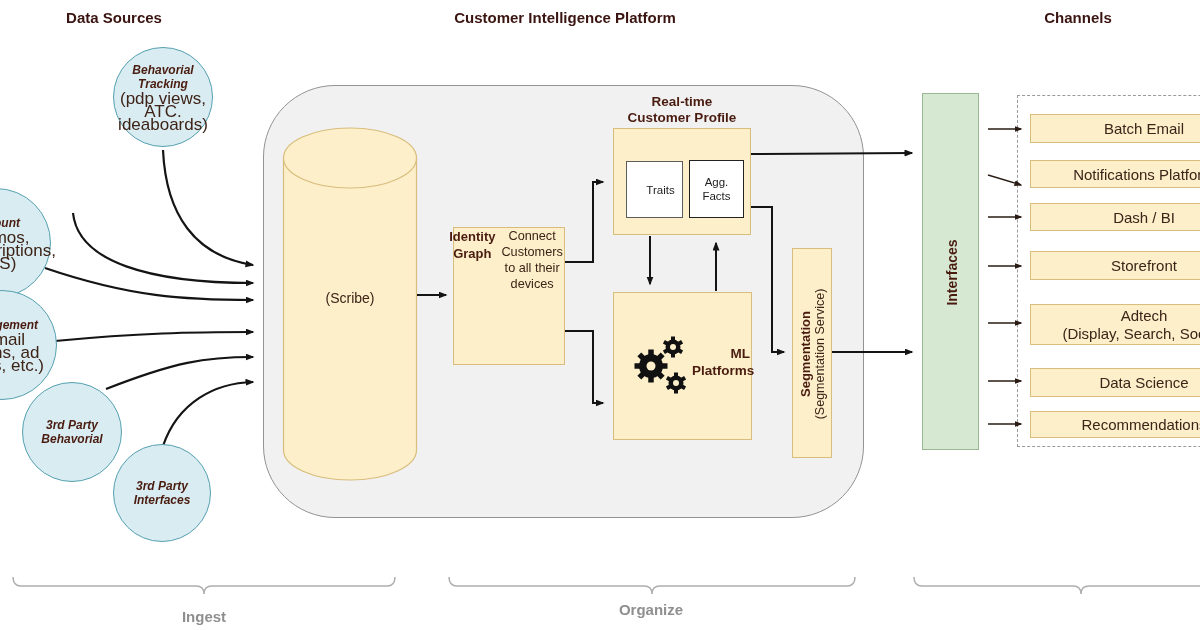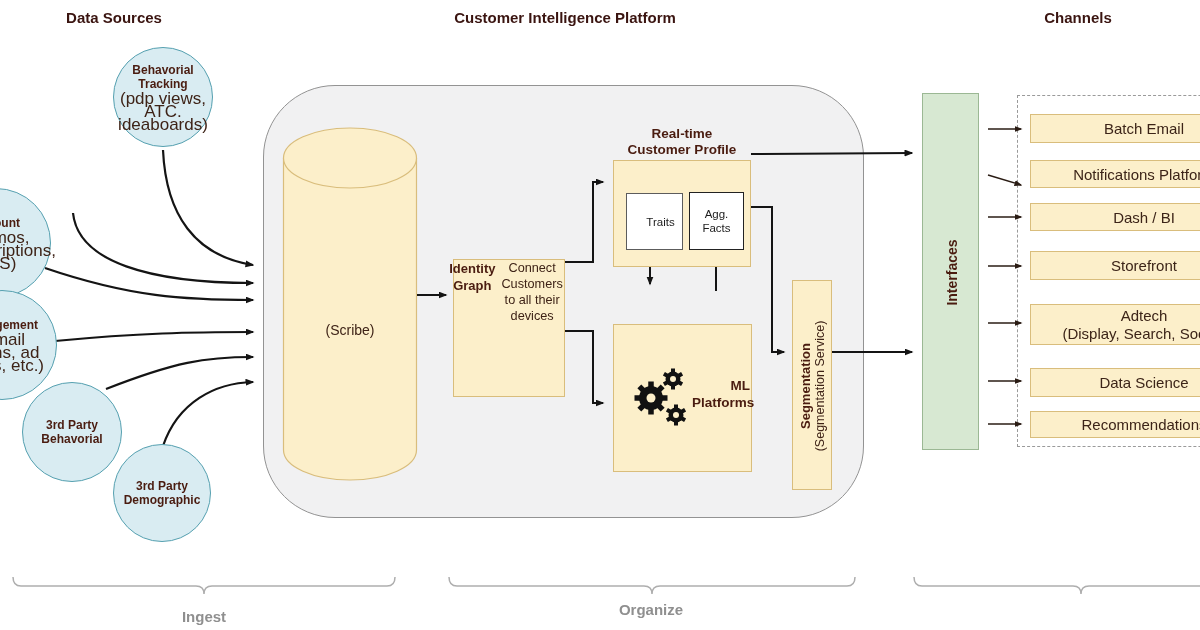--- a/index.html
+++ b/index.html
@@ -13,24 +13,24 @@
   *{margin:0;padding:0;box-sizing:border-box;}
   body{font-family:"Liberation Sans",sans-serif;background:#fff;}
   #root{position:relative;width:1200px;height:630px;overflow:hidden;background:#fff;}
   .hdr{position:absolute;font-size:15px;font-weight:bold;color:#3a1410;text-align:center;}
   #platform-box{position:absolute;left:263px;top:85px;width:601px;height:433px;
     background:var(--platform-fill);border:1.5px solid var(--platform-border);border-radius:72px;z-index:1;}
   #wires{position:absolute;left:0;top:0;z-index:2;pointer-events:none;}
   .node,.src,.lbl{z-index:3;}
   .src{position:absolute;border-radius:50%;background:var(--source-fill);border:1.5px solid var(--source-border);
     display:flex;flex-direction:column;align-items:center;justify-content:center;text-align:center;}
-  .src .t{font-size:12px;font-weight:bold;color:var(--text-maroon);line-height:14px;width:92px;}
+  .src .t{font-size:12px;font-weight:bold;color:var(--text-maroon);line-height:14px;width:92px;font-style:italic;}
   .src .s{font-size:17px;color:var(--text-body);line-height:13px;width:96px;margin-top:1px;}
   .tan{position:absolute;background:var(--node-fill);border:1px solid var(--node-border);}
-  .node{position:absolute;text-align:center;margin-top:32px;}
+  .node{position:absolute;text-align:center;}
   .maroon-b{color:var(--text-maroon);font-weight:bold;}
   .chan{position:absolute;left:1030px;width:228px;background:var(--node-fill);border:1px solid var(--node-border);
     display:flex;flex-direction:column;align-items:center;justify-content:center;
     font-size:15px;color:#3c2418;z-index:3;}
   .rot{display:flex;flex-direction:column;align-items:center;justify-content:center;
     transform:rotate(-90deg);transform-origin:center;}
   .stage{position:absolute;width:120px;text-align:center;font-size:15px;font-weight:bold;color:var(--stage-label);z-index:3;}
   #channels-frame{position:absolute;left:1017px;top:95px;width:255px;height:352px;border:1px dashed #9a9a9a;z-index:1;}
   #interfaces-box{position:absolute;left:922px;top:93px;width:57px;height:357px;
     background:var(--interfaces-fill);border:1px solid var(--interfaces-border);z-index:3;}
@@ -110,21 +110,21 @@
     <div class="s" style="width:88px;">(promos, subscriptions, NPS)</div>
   </div>
   <div class="src" style="left:-53px;top:290px;width:110px;height:110px;">
     <div class="t">Engagement</div>
     <div class="s" style="width:100px;">(email opens, ad clicks, etc.)</div>
   </div>
   <div class="src" style="left:22px;top:382px;width:100px;height:100px;">
     <div class="t" style="width:80px;">3rd Party Behavorial</div>
   </div>
   <div class="src" style="left:113px;top:444px;width:98px;height:98px;">
-    <div class="t" style="width:94px;">3rd Party Demographic</div>
+    <div class="t" style="width:94px;">3rd Party Interfaces</div>
   </div>
 
   <div class="node" style="left:285px;top:288px;width:130px;">
     <div style="font-size:14px;color:var(--text-body);line-height:20px;">(Scribe)</div>
   </div>
 
   <div class="tan node" style="left:453px;top:227px;width:112px;height:138px;display:flex;flex-direction:row;justify-content:center;">
     <div class="maroon-b" style="font-size:13px;line-height:17px;">Identity Graph</div>
     <div style="font-size:12.7px;color:var(--text-body);line-height:16px;padding:0 6px;">Connect Customers to all their devices</div>
   </div>

